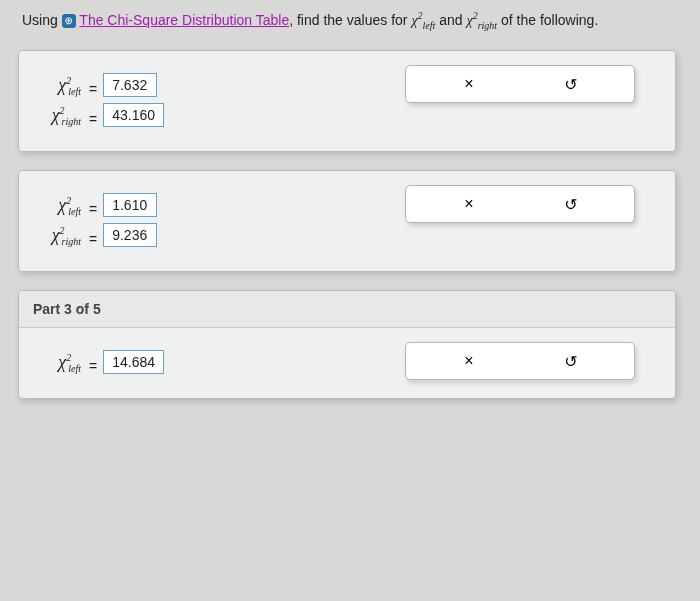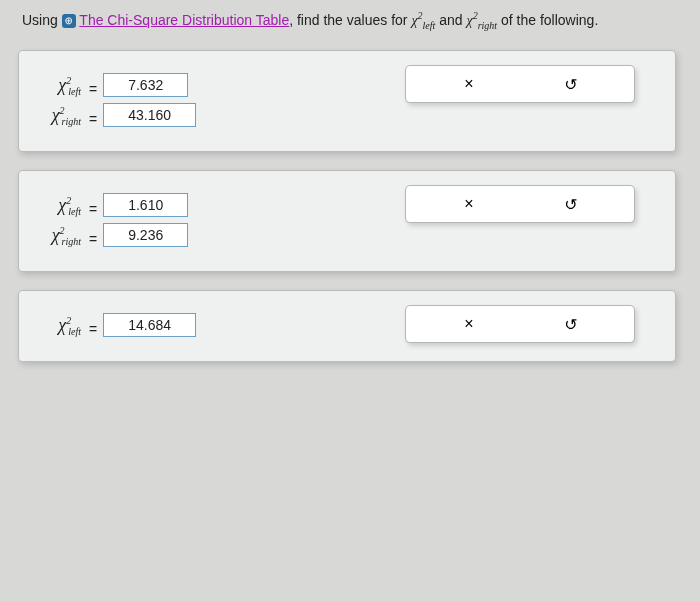--- a/index.html
+++ b/index.html
@@ -77,21 +77,21 @@
     font-size: 10px;
     vertical-align: sub;
     margin-left: -3px;
   }
   .equals {
     margin: 0 6px 0 8px;
   }
   .value-box {
     border: 1px solid #6aa0c6;
     background: #fff;
-    padding: 3px 24px;
+    padding: 3px 8px;
     min-width: 54px;
     text-align: left;
     font-size: 14px;
   }
   .action-bar {
     position: absolute;
     top: 14px;
     right: 40px;
     display: flex;
     align-items: center;
@@ -166,20 +166,21 @@
     </div>
     <div class="eq-row">
       <span class="chi-symbol">χ<span class="sup">2</span><span class="sub">right</span></span>
       <span class="equals">=</span>
       <span class="value-box">9.236</span>
     </div>
   </div>
 </div>
 
 <div class="card">
+  <div class="card-head">Part 3 of 5</div>
   <div class="card-body">
     <div class="action-bar">
       <button class="btn">×</button>
       <button class="btn">↺</button>
     </div>
     <div class="eq-row">
       <span class="chi-symbol">χ<span class="sup">2</span><span class="sub">left</span></span>
       <span class="equals">=</span>
       <span class="value-box">14.684</span>
     </div>

